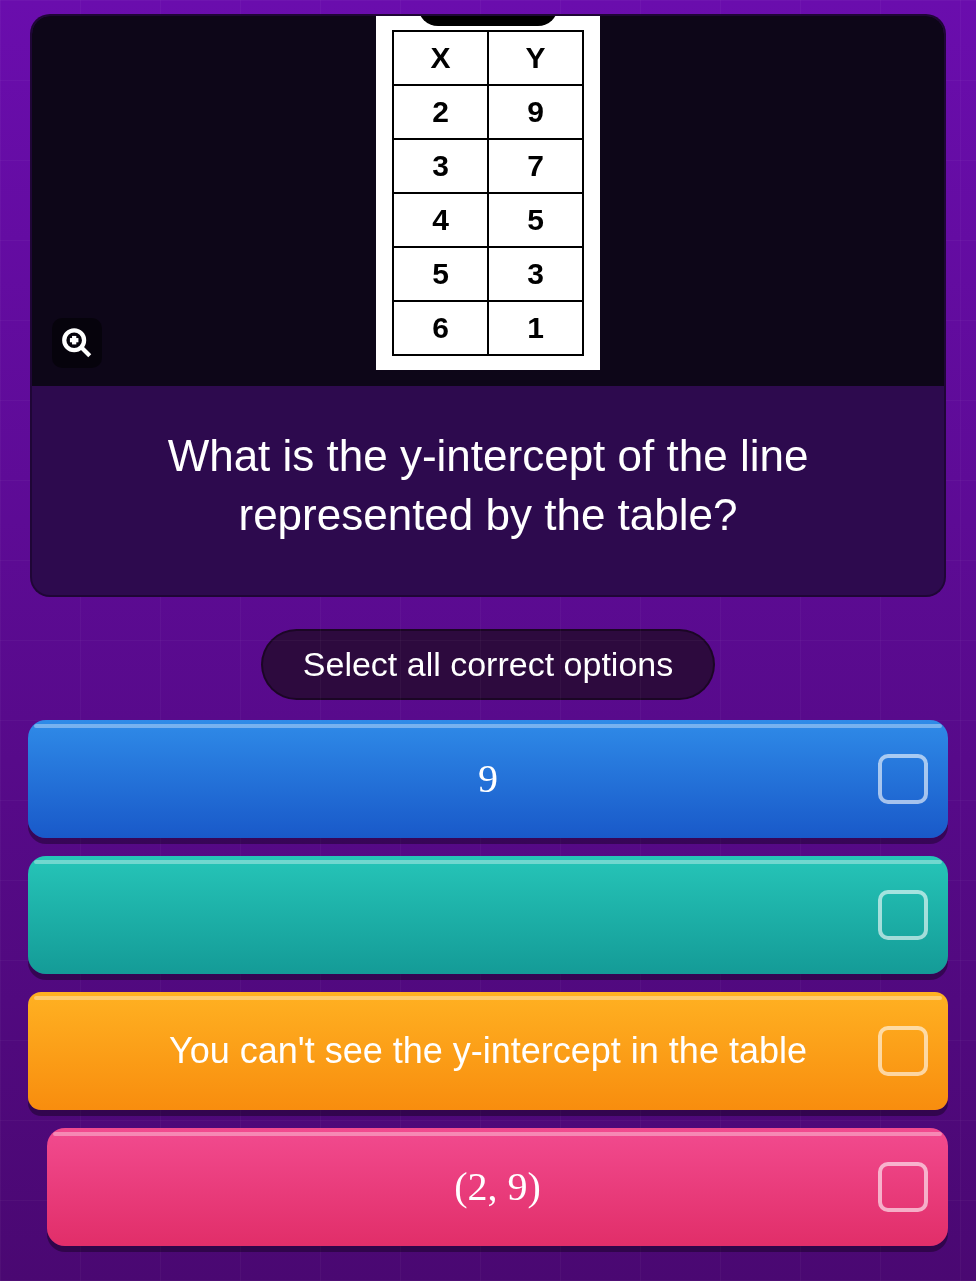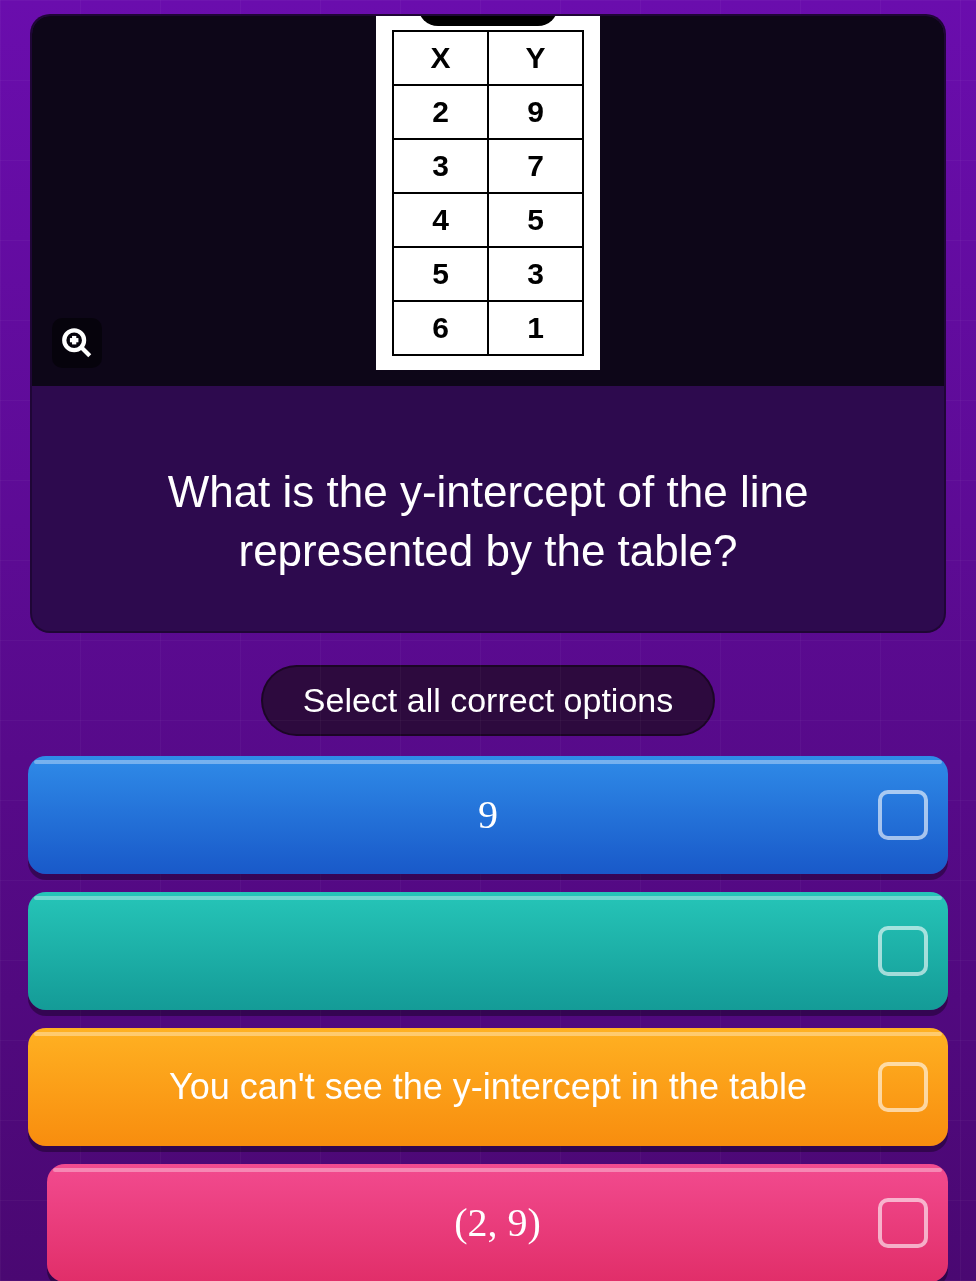--- a/index.html
+++ b/index.html
@@ -71,21 +71,20 @@
   cursor: pointer;
 }
 .zoom-btn svg { width: 34px; height: 34px; stroke: #fff; fill: none; stroke-width: 3; }
 .question-text {
   color: #fff;
   font-size: 44px;
   text-align: center;
   padding: 40px 30px 50px;
   line-height: 1.35;
   font-weight: 400;
-  margin-top: 36px;
 }
 .instruction-pill {
   margin: 32px auto 0;
   display: block;
   width: fit-content;
   padding: 14px 40px;
   border-radius: 999px;
   background: #2d0a3e;
   border: 2px solid rgba(0,0,0,0.4);
   color: #fff;
@@ -110,21 +109,21 @@
   position: absolute;
   top: 4px;
   left: 6px;
   right: 6px;
   height: 4px;
   background: rgba(255,255,255,0.35);
   border-radius: 4px;
 }
 .opt-blue { background: linear-gradient(180deg, #2f8be8 0%, #1959c9 100%); }
 .opt-teal { background: linear-gradient(180deg, #26c5b8 0%, #149b97 100%); }
-.opt-orange { background: linear-gradient(180deg, #ffb122 0%, #f88d0e 100%); }
+.opt-orange { background: linear-gradient(180deg, #ffb122 0%, #f88d0e 100%); border-radius: 13px; }
 .opt-pink { background: linear-gradient(180deg, #f24b8f 0%, #e12e69 100%); margin-left: 19px; }
 .option-label {
   color: #fff;
   font-size: 40px;
   font-family: 'Georgia', serif;
   text-align: center;
   padding: 0 70px;
 }
 .option-label.sans { font-family: 'Segoe UI', sans-serif; font-size: 36px; }
 .checkbox {

